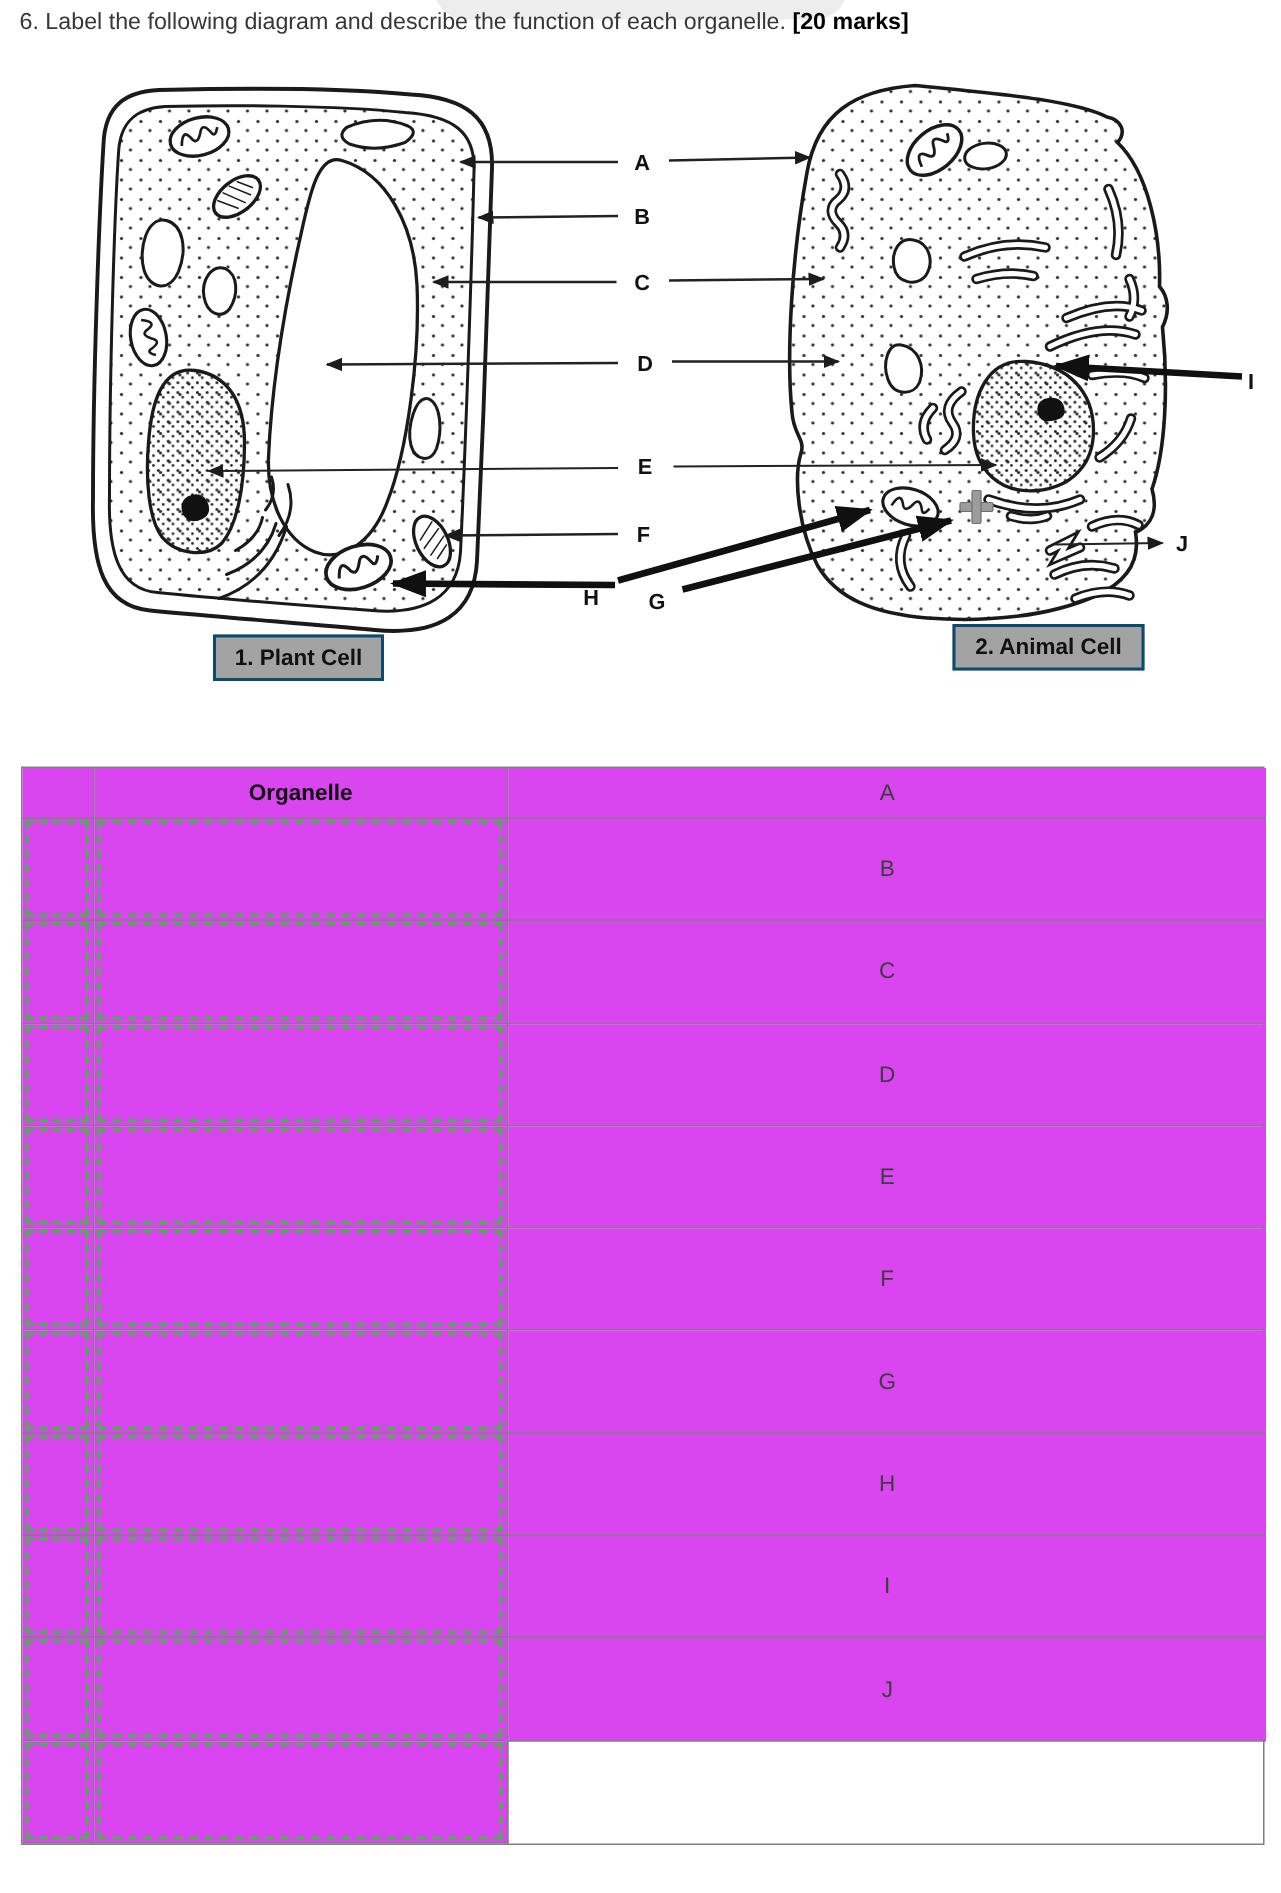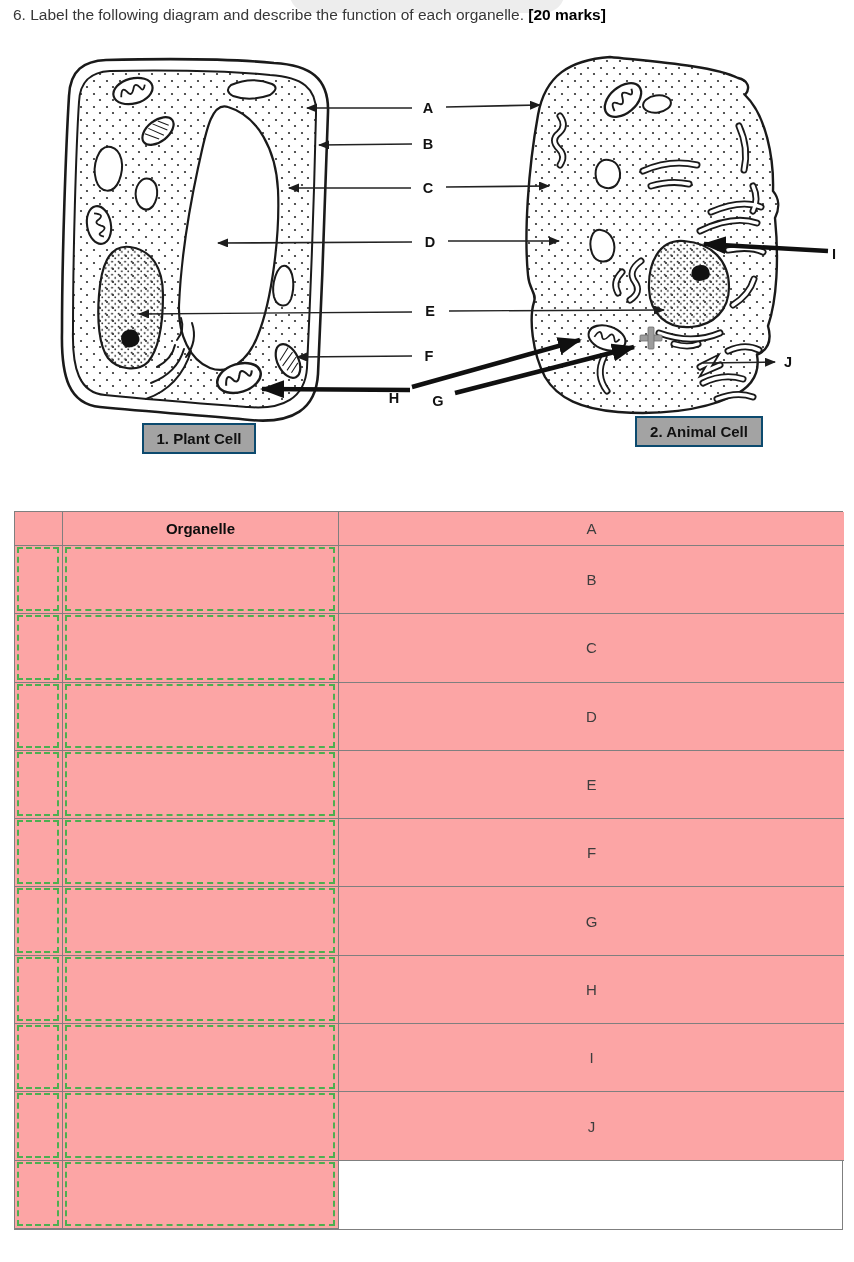--- a/index.html
+++ b/index.html
@@ -15,21 +15,21 @@
            align-items:center;justify-content:center;font-weight:bold;font-size:15px;color:#111;z-index:2;}
   #cap-plant{left:142px;top:423px;width:110px;height:27px;}
   #cap-animal{left:595px;top:416px;width:124px;height:27px;margin-left:40px;}
 
   
   .atable{position:absolute;left:14px;top:511px;width:829px;z-index:2;
           display:grid;grid-template-columns:48px 276px 505px;
           grid-template-rows:34px repeat(10,68.3px);
           border:1.5px solid #7f7f7f;box-sizing:border-box;}
   .atable > div{box-sizing:border-box;border-right:1px solid #7f7f7f;border-bottom:1px solid #7f7f7f;
-          position:relative;background:#fca5a5;}
+          position:relative;background:#d946ef;}
   .atable > div:nth-child(3n){border-right:none;}
   .hdr{background:#d9d9d9;display:flex;align-items:center;justify-content:center;
        font-weight:bold;font-size:15px;color:#0d0d0d;}
   .lcell{display:flex;align-items:center;justify-content:center;font-size:15px;color:#3d3d3d;}
   .field{position:absolute;left:2px;right:3px;top:1px;bottom:2px;
          border:2px dashed #4caf50;background:transparent;}
 </style>
 </head>
 <body>
 

